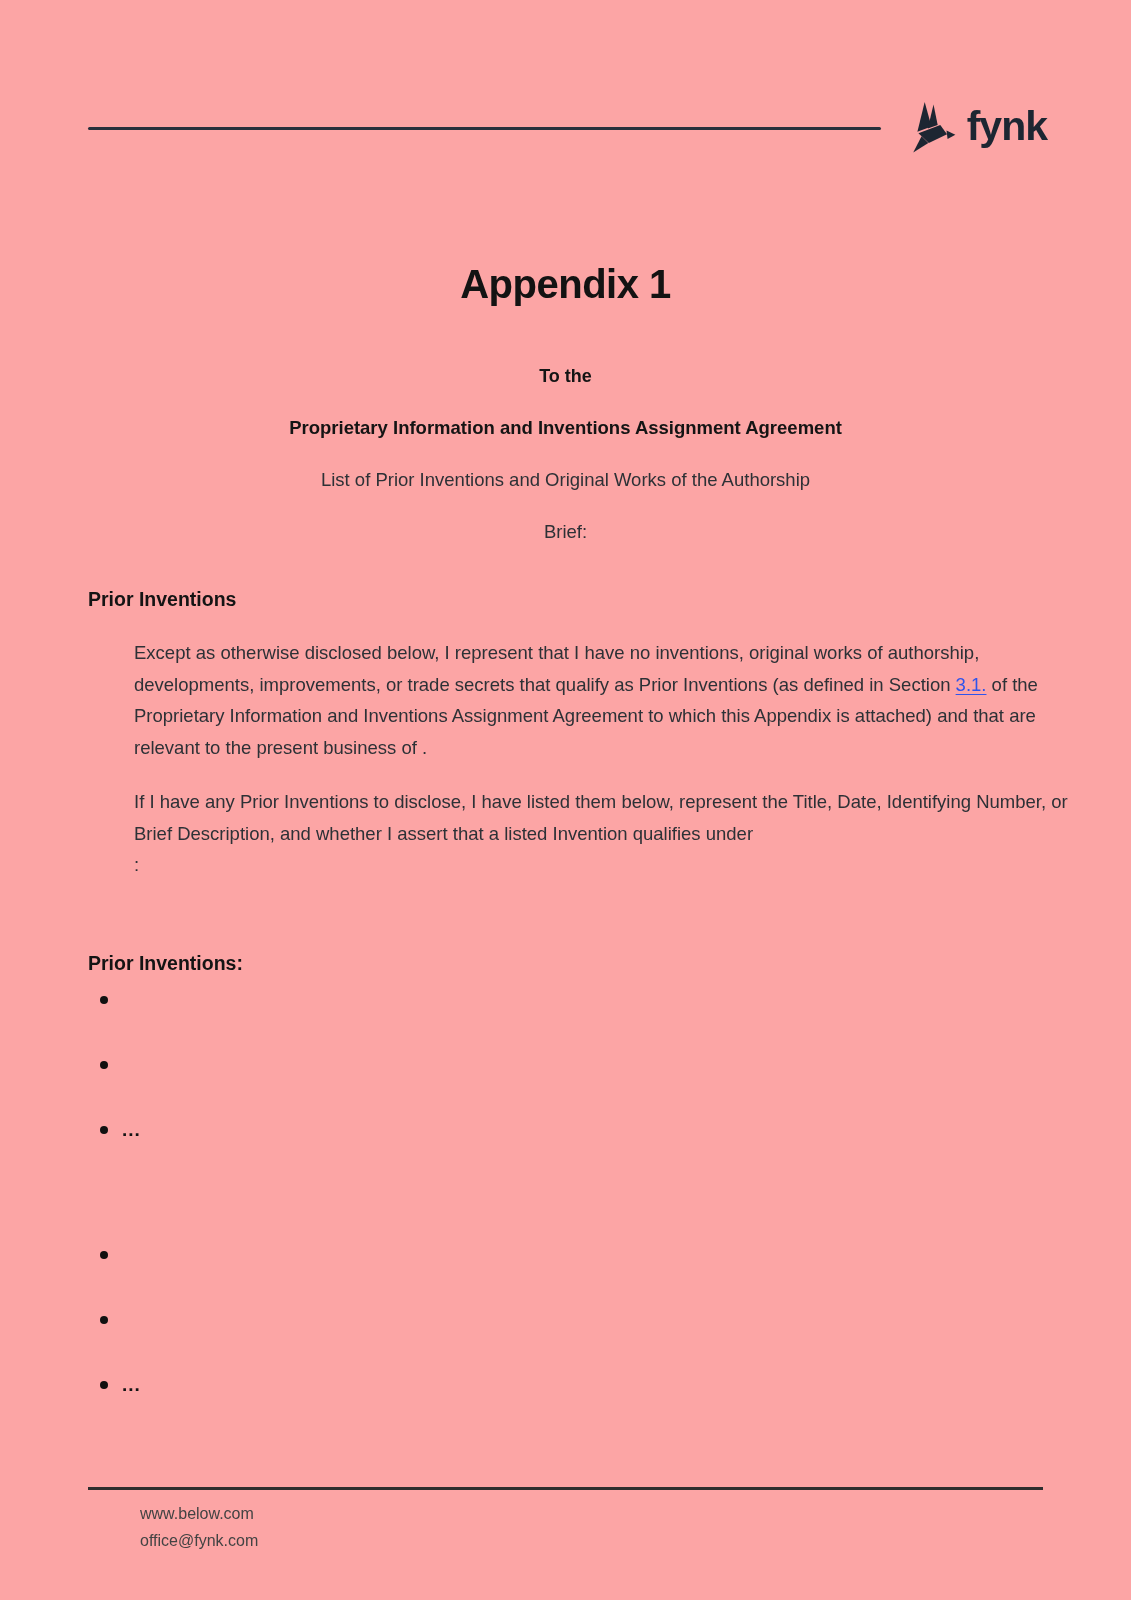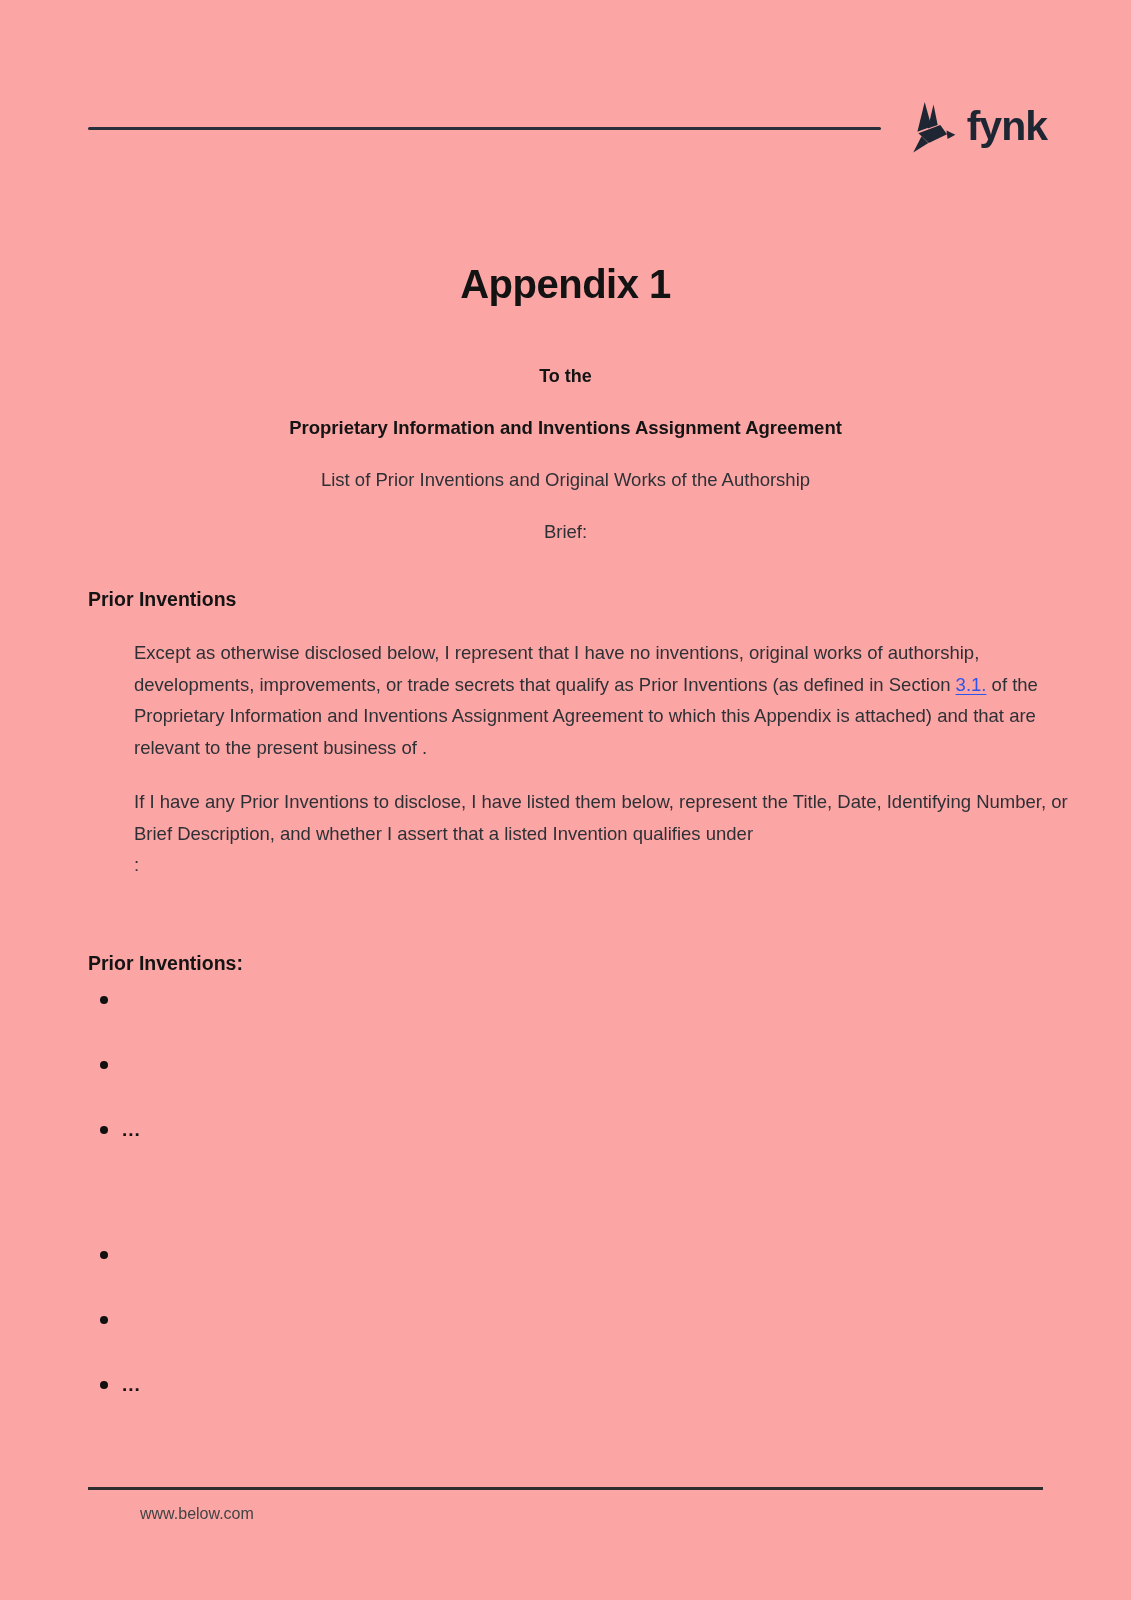--- a/index.html
+++ b/index.html
@@ -185,16 +185,17 @@
   <ul class="bullet-list ul2">
     <li></li>
     <li></li>
     <li>...</li>
   </ul>
 
   <div class="footer">
     <div class="footer-rule"></div>
     <div class="footer-text">
       <div>www.below.com</div>
+      <div>office@fynk.com</div>
     </div>
   </div>
 
 </div>
 
 </body></html>

